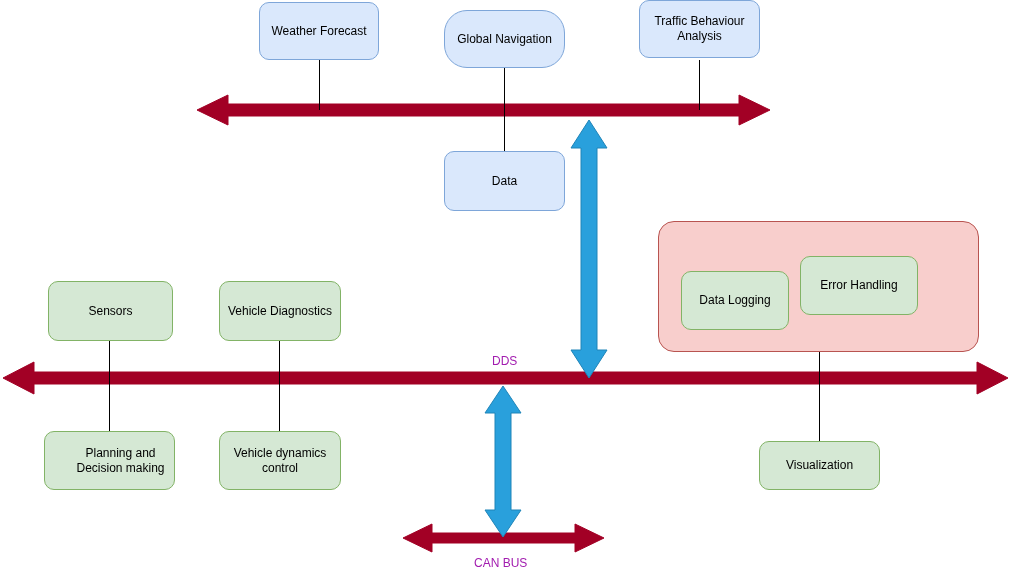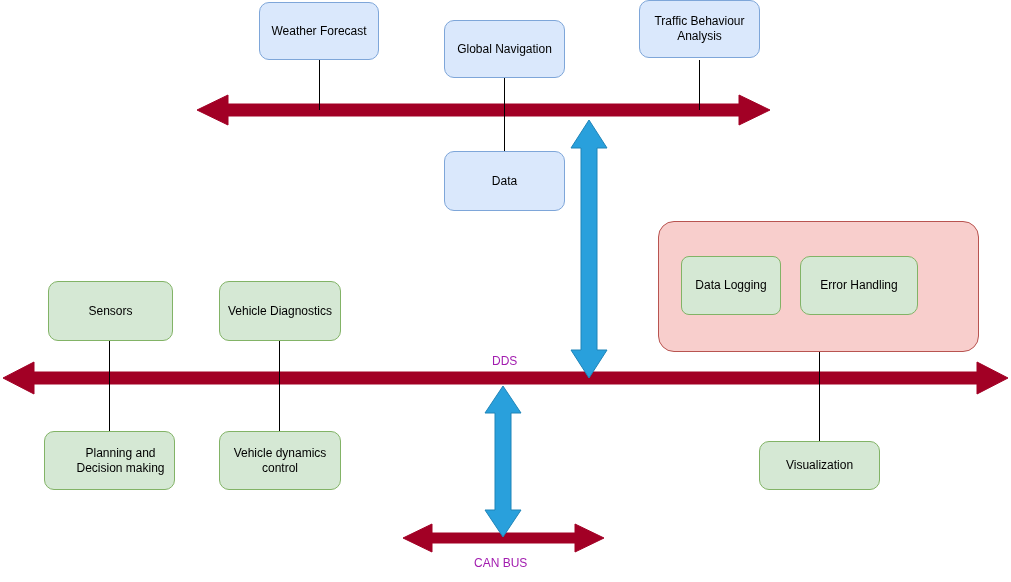--- a/index.html
+++ b/index.html
@@ -99,41 +99,41 @@
   <div class="connector" style="left:279px; top:378px; height:53px;"></div>
   <div class="connector" style="left:819px; top:352px; height:26px;"></div>
   <div class="connector" style="left:819px; top:378px; height:63px;"></div>
 
   <div class="group-pink" style="left:658px; top:221px; width:321px; height:131px;"></div>
 
   <div class="node node-blue" style="left:259px; top:2px; width:120px; height:58px;">
     <span>Weather Forecast</span>
   </div>
 
-  <div class="node node-blue" style="left:444px; top:20px; width:121px; height:58px;">
+  <div class="node node-blue" style="left:444px; top:10px; width:121px; height:58px;border-radius:23px;">
     <span>Global Navigation</span>
   </div>
 
   <div class="node node-blue" style="left:639px; top:0; width:121px; height:58px;">
     <span>Traffic Behaviour Analysis</span>
   </div>
 
   <div class="node node-blue" style="left:444px; top:151px; width:121px; height:60px;">
     <span>Data</span>
   </div>
 
   <div class="node node-green" style="left:48px; top:281px; width:125px; height:60px;text-align:center;">
     <span>Sensors</span>
   </div>
 
   <div class="node node-green" style="left:219px; top:281px; width:122px; height:60px;">
     <span>Vehicle Diagnostics</span>
   </div>
 
-  <div class="node node-green" style="left:681px; top:256px; width:100px; height:59px;border-radius:8px;">
+  <div class="node node-green" style="left:681px; top:271px; width:108px; height:59px;">
     <span>Data Logging</span>
   </div>
 
   <div class="node node-green" style="left:800px; top:256px; width:118px; height:59px;">
     <span>Error Handling</span>
   </div>
 
   <div class="node node-green" style="left:44px; top:431px; width:131px; height:59px;padding-left:28px;">
     <span>Planning and Decision making</span>
   </div>

